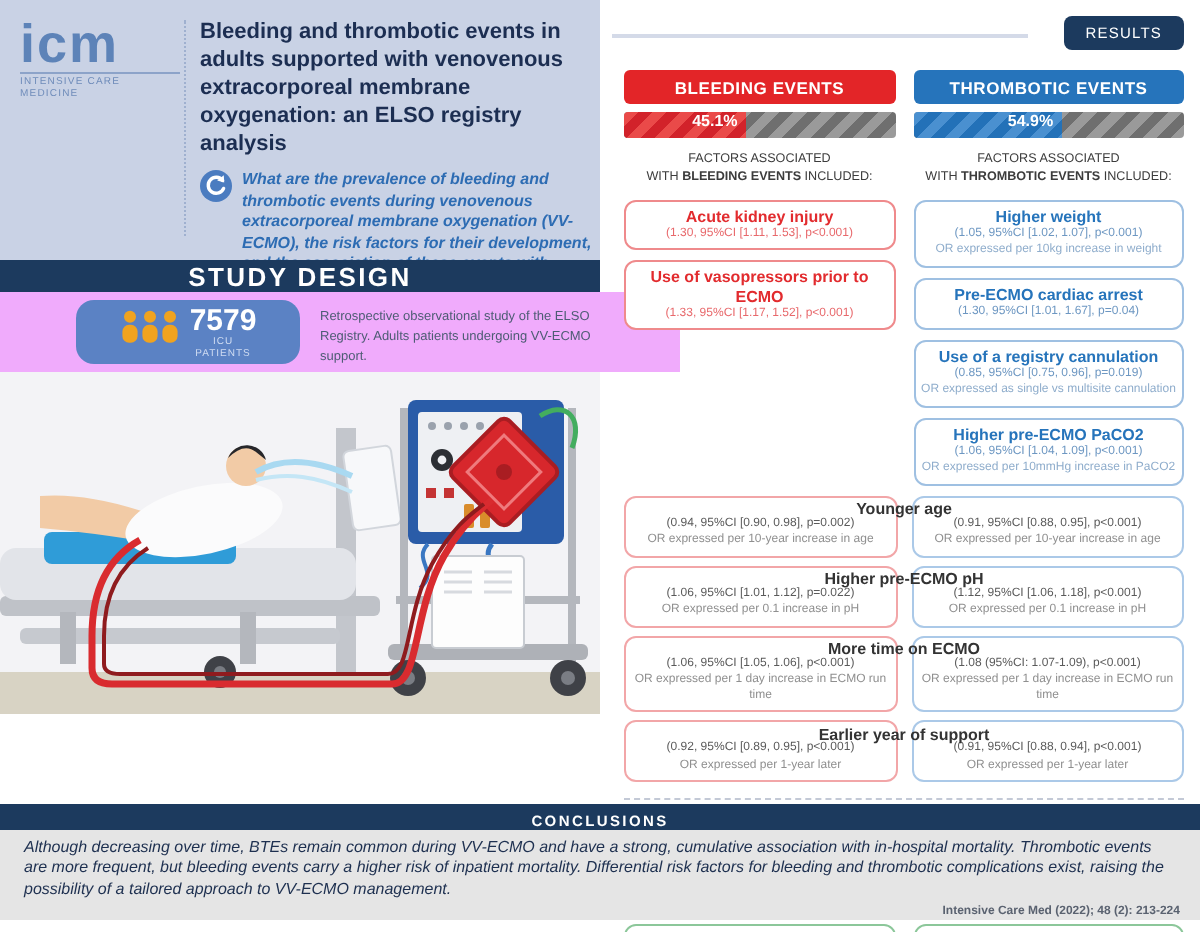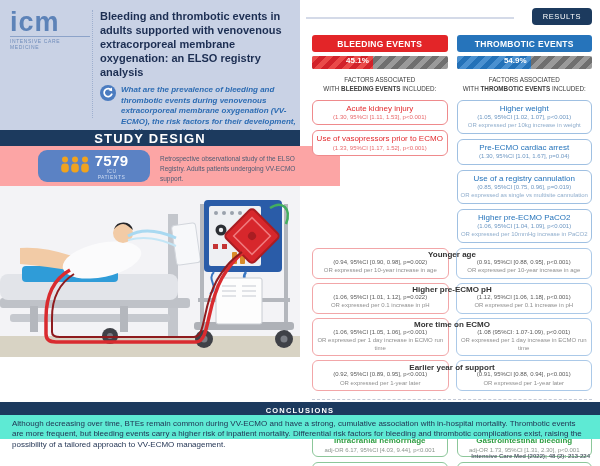--- a/index.html
+++ b/index.html
@@ -21,21 +21,21 @@
   .q-icon { flex:0 0 16px; width:16px; height:16px; }
   .q-text { font-size:8px; font-weight:bold; font-style:italic; color:#2d6cb3; line-height:1.3; }
 
   
   .section-bar { position:absolute; background:#1c3a5e; color:#fff; font-weight:bold;
     display:flex; align-items:center; justify-content:center; letter-spacing:1.2px; }
   #study-bar { left:0; top:130px; width:300px; height:16px; font-size:13px; }
   #conclusions-bar { left:0; top:402px; width:600px; height:16px; font-size:7.5px; }
 
   
-  #study-band { position:absolute; left:0; top:146px; width:340px; height:40px; background:#fca5a5; }
+  #study-band { position:absolute; left:0; top:146px; width:340px; height:40px; background:#f0abfc; }
   .patients-badge { position:absolute; left:38px; top:4px; width:112px; height:32px; background:#5b82c4;
     border-radius:9px; display:flex; align-items:center; justify-content:center; gap:5px; }
   .count-block { text-align:center; line-height:1; }
   .count-num { font-size:15px; font-weight:bold; color:#fff; }
   .count-unit { font-size:5px; color:#cfdcf2; letter-spacing:0.5px; margin-top:1px; }
   .study-desc { position:absolute; left:160px; top:8px; width:136px; font-size:6.5px; color:#4e5c74; line-height:1.5; }
 
   
   #illustration { position:absolute; left:0; top:186px; width:300px; height:171px; background:#f3f3f6; }
 
@@ -52,21 +52,21 @@
   .col-header.red { background:#e32528; }
   .col-header.blue { background:#2674bb; }
   .bar { height:13px; border-radius:2px; position:relative;
     background:repeating-linear-gradient(135deg,#9a9a9a 0 5px,#6f6f6f 5px 10px); overflow:hidden; }
   .bar-fill { position:absolute; left:0; top:0; bottom:0; }
   .bar-fill.red { background:repeating-linear-gradient(135deg,#ea4a49 0 5px,#d2222a 5px 10px); }
   .bar-fill.blue { background:repeating-linear-gradient(135deg,#4a90d0 0 5px,#2371b8 5px 10px); }
   .bar-label { position:absolute; top:0; font-size:8px; font-weight:bold; color:#fff; }
   .factors-heading { text-align:center; font-size:6.3px; color:#3c3c3c; margin:7px 0 6px; line-height:1.4; }
   .fbox { border:1px solid; border-radius:6px; text-align:center; padding:3px 2px; margin-bottom:5px; background:#fff; }
-  .ft { font-size:8px; font-weight:normal; line-height:1.15; }
+  .ft { font-size:8px; font-weight:bold; line-height:1.15; }
   .fs, .fn { font-size:6px; line-height:1.25; margin-top:1px; }
   .fbox.red { border-color:#ef8a8c; } .fbox.red .ft { color:#e22b2e; }
   .fbox.red .fs { color:#e8696c; }
   .fbox.blue { border-color:#9fc0e2; } .fbox.blue .ft { color:#2674bb; }
   .fbox.blue .fs { color:#6d97c2; } .fbox.blue .fn { color:#8fadcc; }
 
   .srow { display:flex; gap:7px; position:relative; margin-bottom:4px; }
   .shalf { flex:1; border:1px solid; border-radius:6px; padding:10px 2px 3px; text-align:center; background:#fff; }
   .shalf.red { border-color:#f2a6a8; } .shalf.blue { border-color:#abc9e8; }
   .stitle { position:absolute; left:0; right:0; top:2.5px; text-align:center; font-size:8px; font-weight:bold; color:#333; }
@@ -75,21 +75,21 @@
 
   .divider { border-top:1px dashed #c3c9d6; margin:8px 0 10px; }
   .green-header { background:#3aa84c; height:17px; border-radius:3px; color:#fff; font-weight:bold;
     font-size:8.5px; display:flex; align-items:center; justify-content:center; letter-spacing:0.3px; margin-bottom:5px; }
   .ggrid { display:grid; grid-template-columns:1fr 1fr; gap:5px 9px; }
   .gbox { border:1px solid #8cc79a; border-radius:6px; text-align:center; padding:3px 2px; background:#fff; }
   .gt { font-size:8px; font-weight:bold; color:#2f9e43; line-height:1.15; }
   .gs { font-size:6px; color:#8b948d; margin-top:1px; }
 
   
-  #conclusions-band { position:absolute; left:0; top:415px; width:600px; height:24px; background:#5eead4; }
+  #conclusions-band { position:absolute; left:0; top:415px; width:600px; height:45px; background:#e5e5e5;font-style:italic; }
   .conc-text { padding:4px 12px 0; font-size:8px; color:#1e3050; line-height:1.3; }
   .citation { position:absolute; right:10px; top:453px; font-size:6px; color:#5a6270; font-weight:bold; }
 </style>
 </head>
 <body>
 
 <div id="canvas">
 
   <div class="left-top">
     <div class="logo-block">

